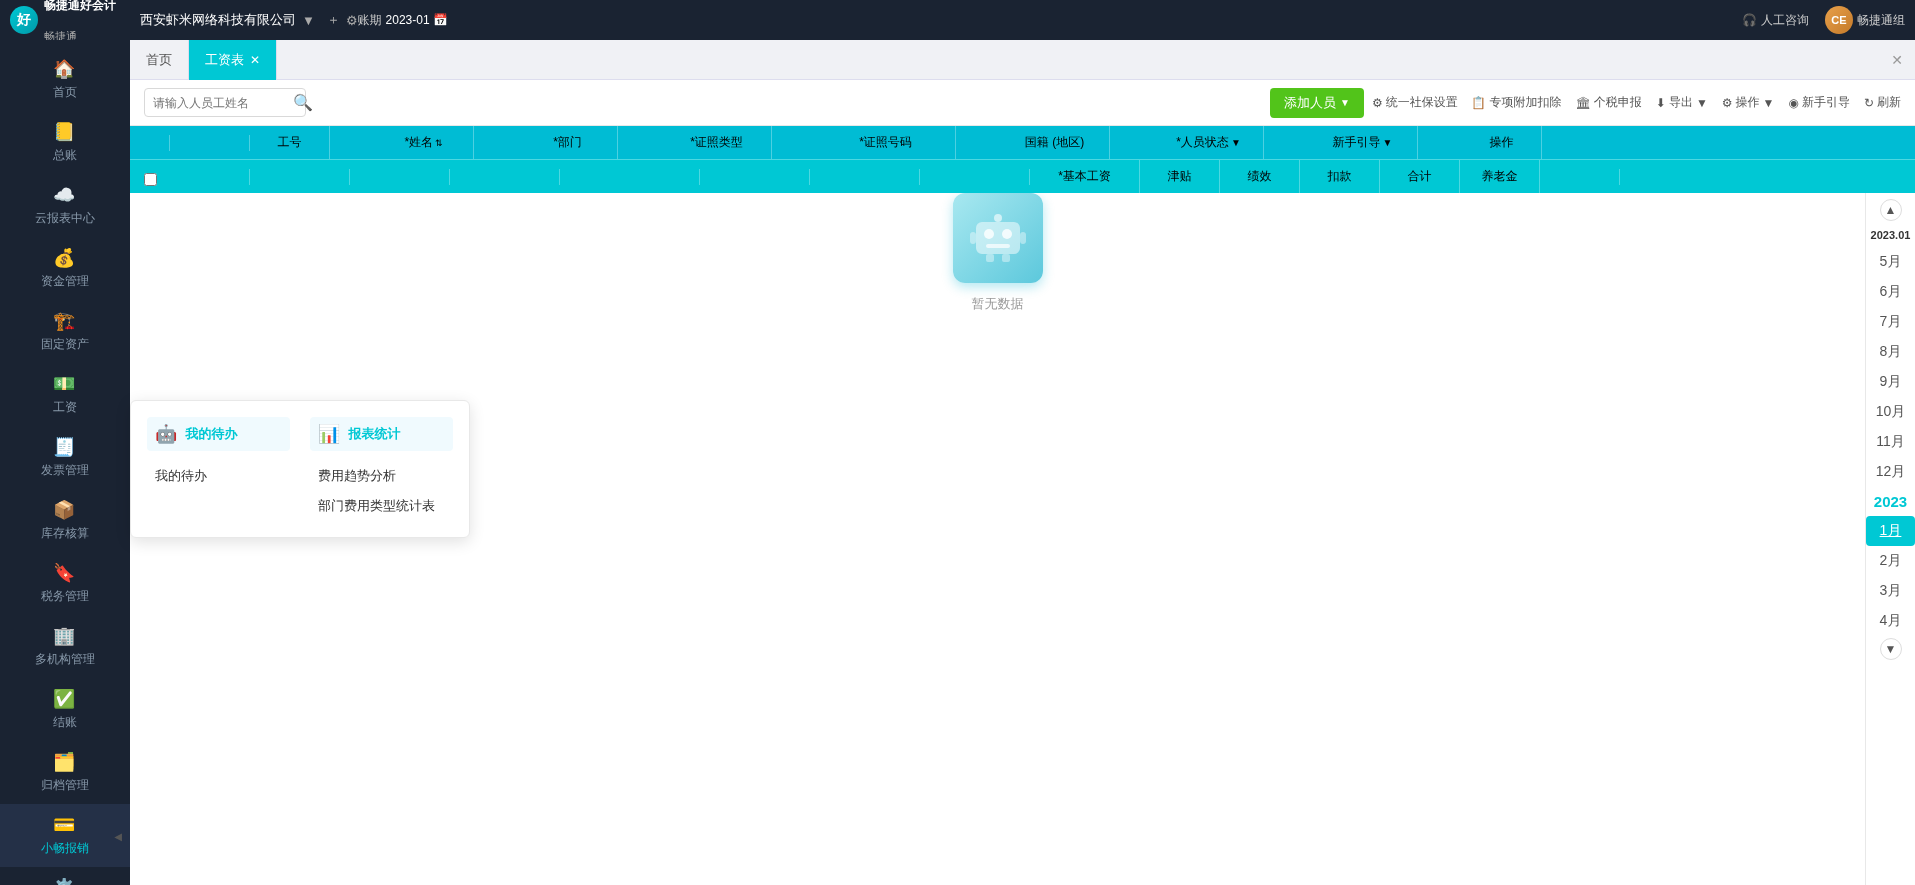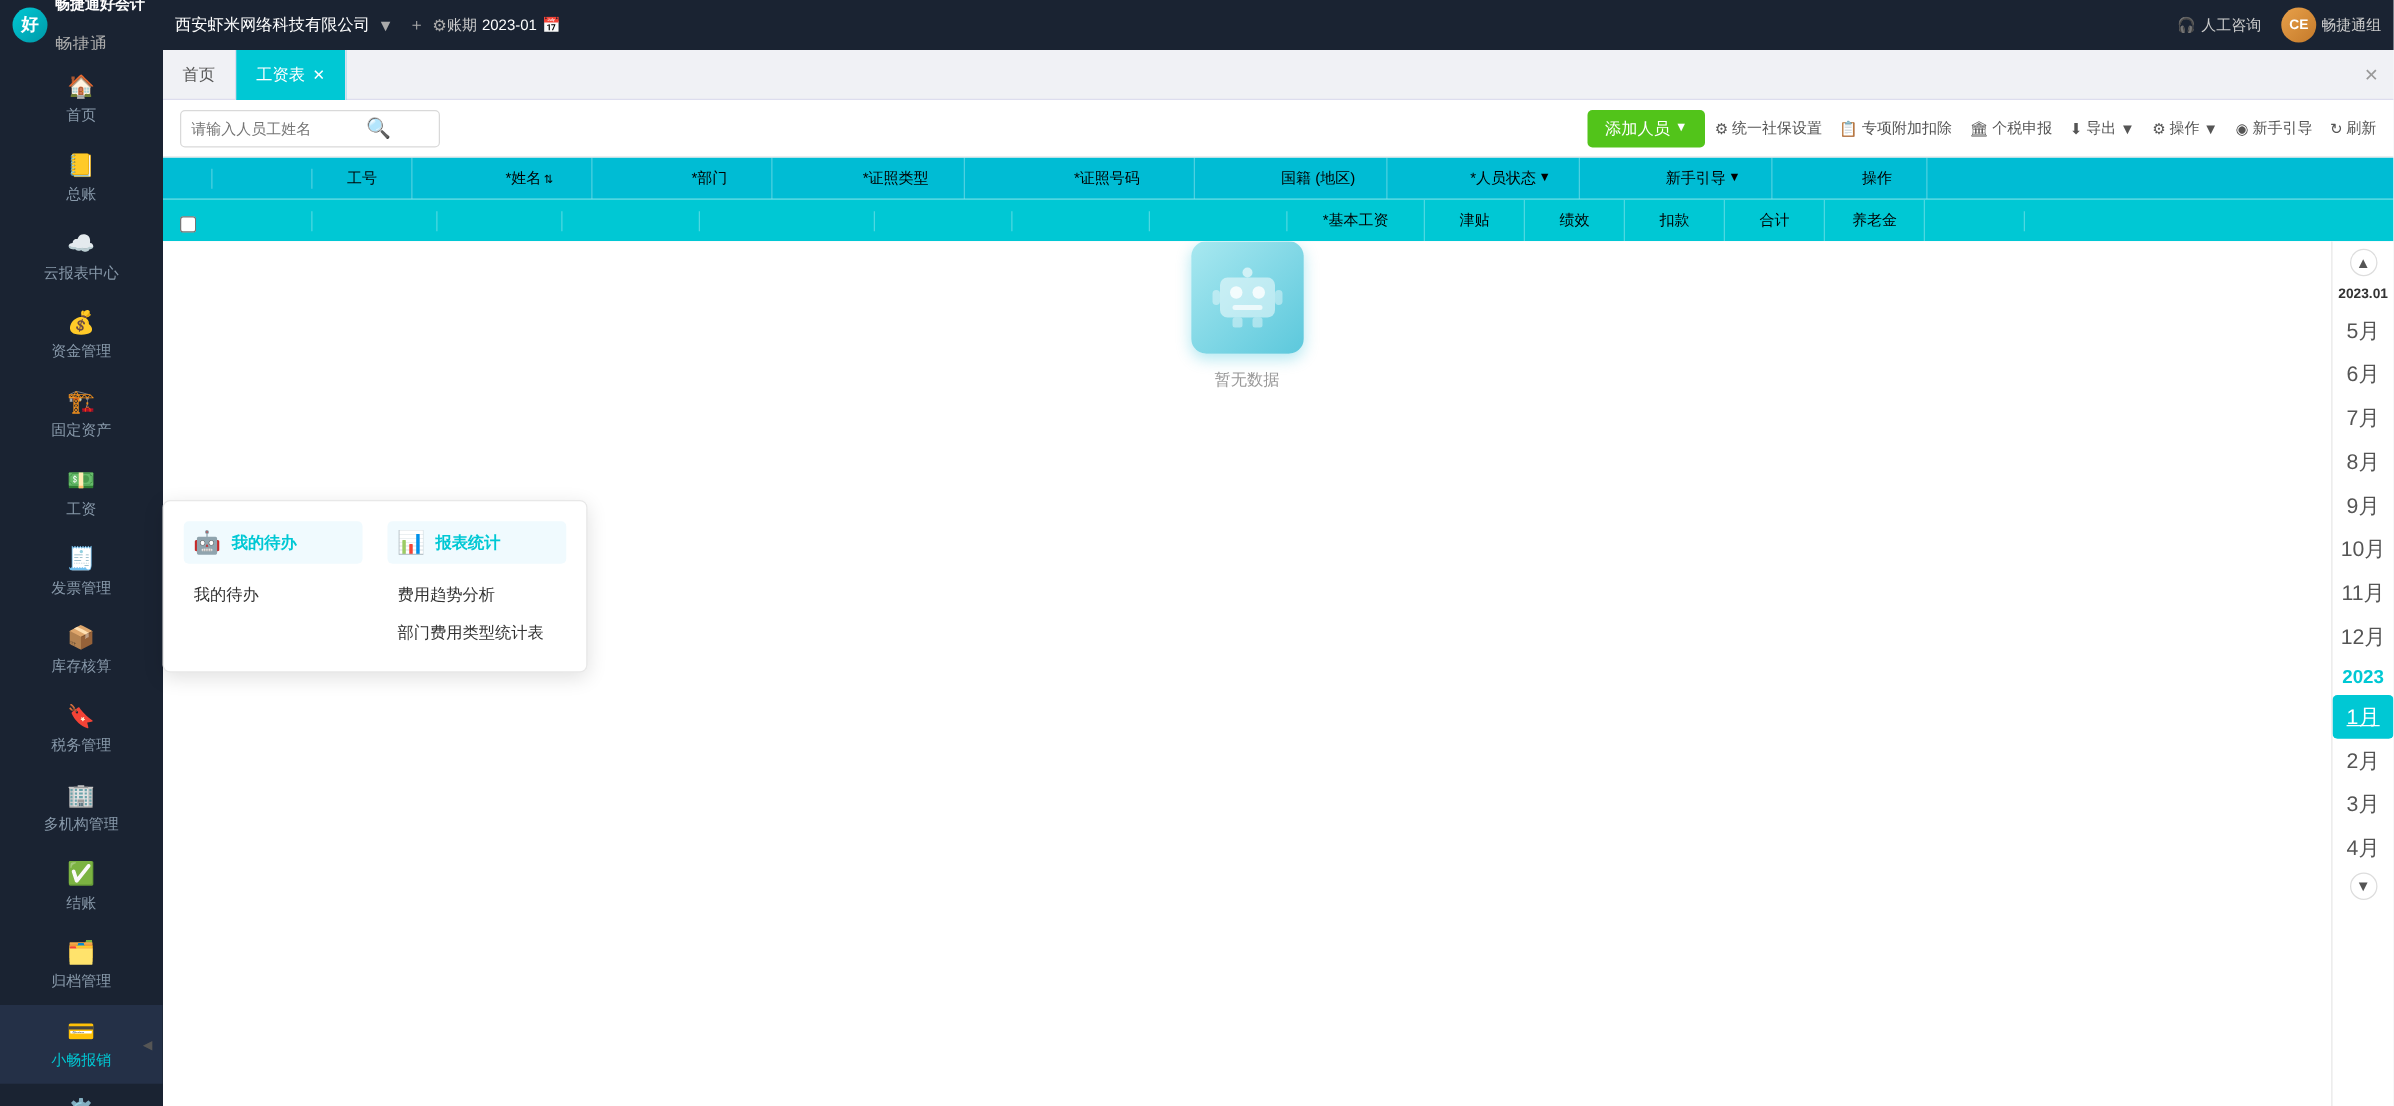--- a/index.html
+++ b/index.html
@@ -127,21 +127,21 @@
       gap: 8px;
       border-bottom: 1px solid #e8e8e8;
       flex-shrink: 0;
     }
     .search-input-wrap {
       display: flex; align-items: center;
       border: 1px solid #d9d9d9;
       border-radius: 4px;
       padding: 4px 8px;
       background: white;
-      width: 208px;
+      width: 162px;
     }
     .search-input-wrap input {
       border: none; outline: none; font-size: 12px; color: #999; width: 140px;
     }
     .toolbar-btn-green {
       background: #52c41a;
       color: white;
       border: none;
       border-radius: 4px;
       padding: 6px 14px;
@@ -224,21 +224,21 @@
       flex-shrink: 0;
       overflow-y: auto;
       font-size: 11px;
     }
     .month-item {
       width: 100%;
       display: flex; align-items: center; justify-content: center;
       padding: 6px 4px;
       cursor: pointer;
       color: #555;
-      font-size: 17px;
+      font-size: 14px;
       white-space: nowrap;
     }
     .month-item.active {
       background: #00c8d4;
       color: white;
       border-radius: 4px;
       text-decoration: underline;
     }
     .month-item.year-label {
       color: #00c8d4;
@@ -307,21 +307,21 @@
     }
   </style>
 </head>
 <body>
 
 <div class="top-header">
   <div class="logo-area">
     <div class="logo-icon">好</div>
     <div>
       <div style="color:white;font-size:12px;font-weight:bold;">畅捷通好会计</div>
-      <div style="color:#aaa;font-size:14px;margin-top:15px;">畅捷通</div>
+      <div style="color:#aaa;font-size:11px;margin-top:15px;">畅捷通</div>
     </div>
   </div>
 
   <div class="header-company">
     <span>西安虾米网络科技有限公司</span>
     <span style="color:#aaa;">▼</span>
     <span style="color:#aaa;margin-left:6px;">＋</span>
     <span style="color:#aaa;">⚙</span>
   </div>
 

